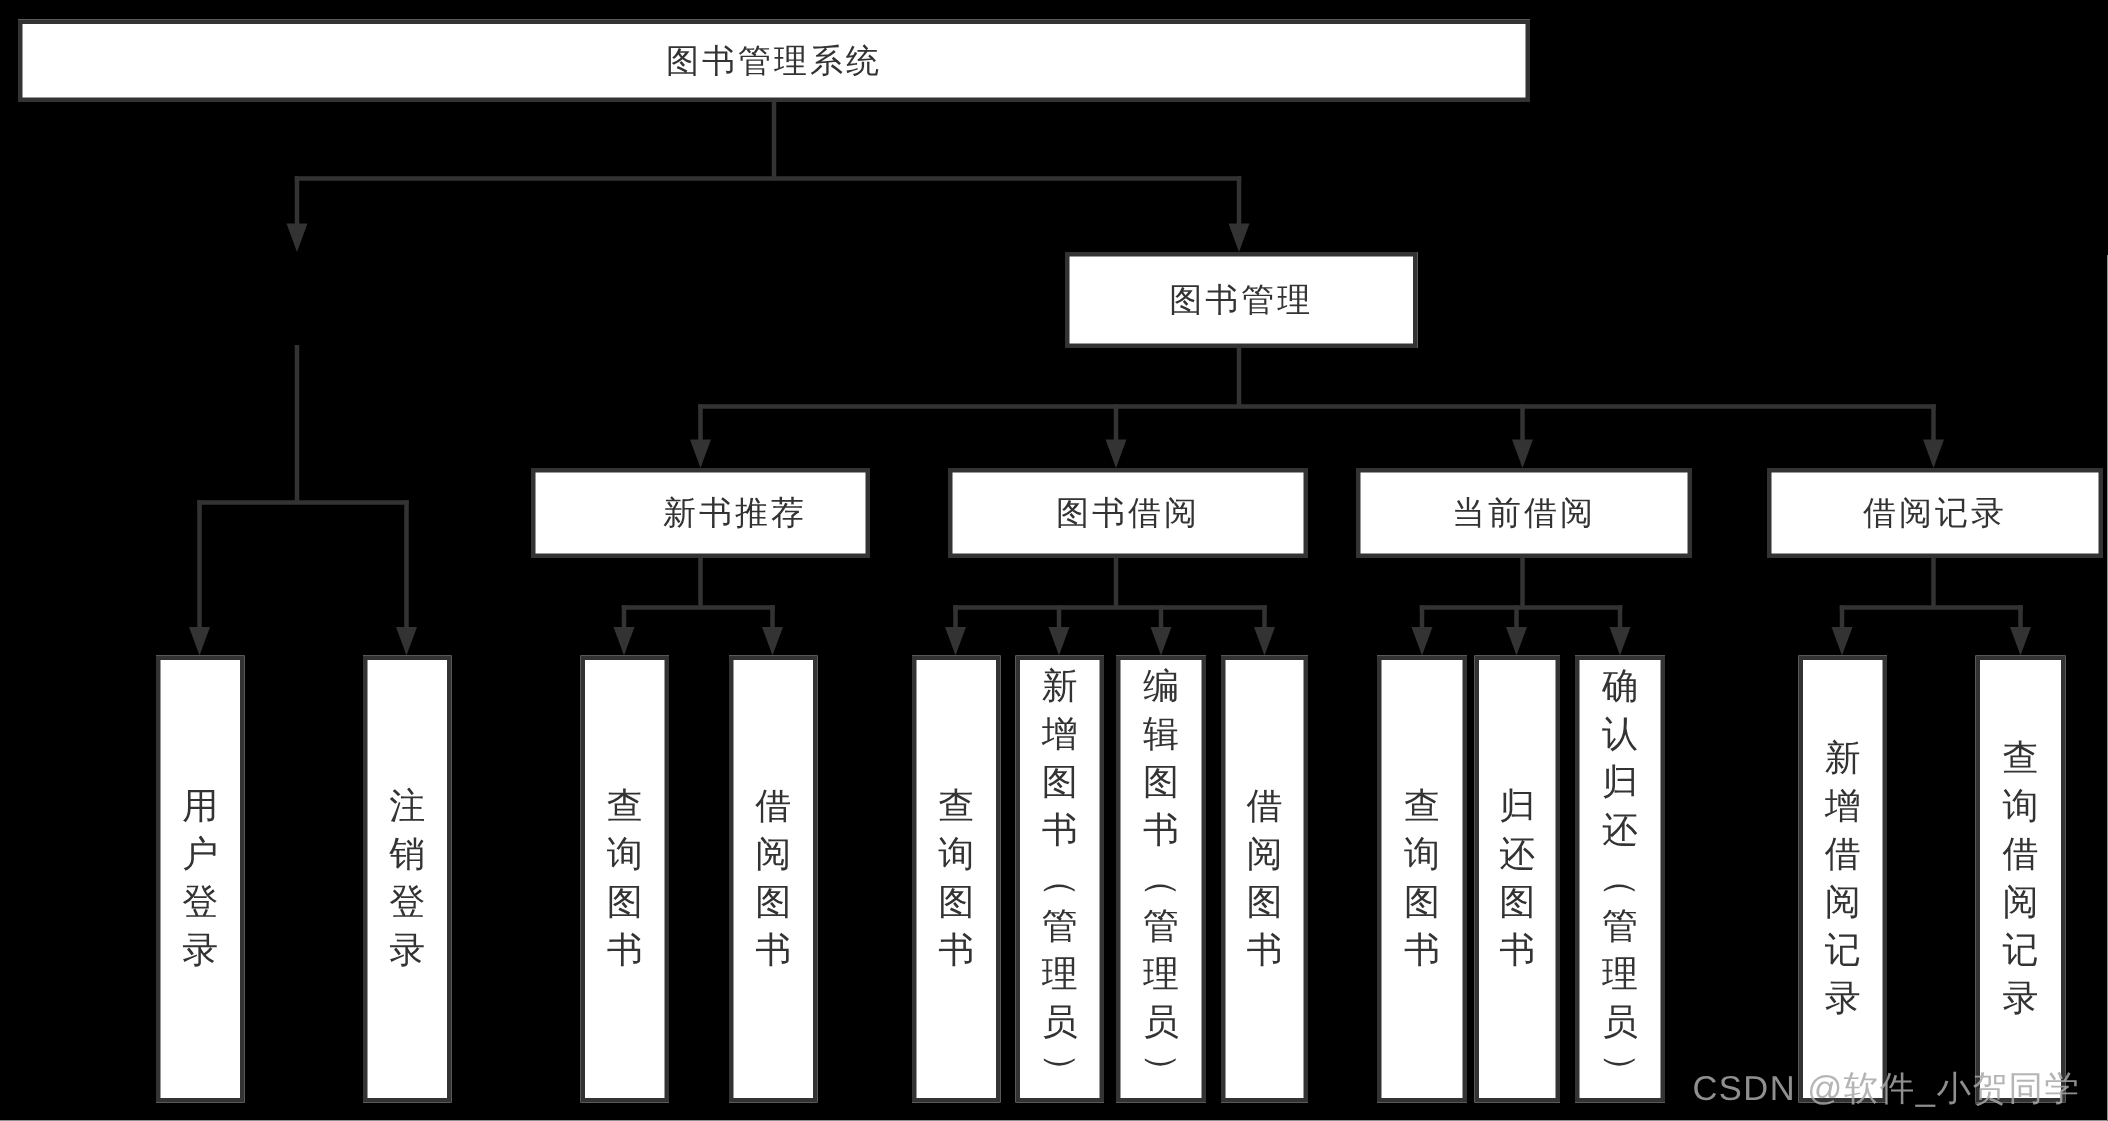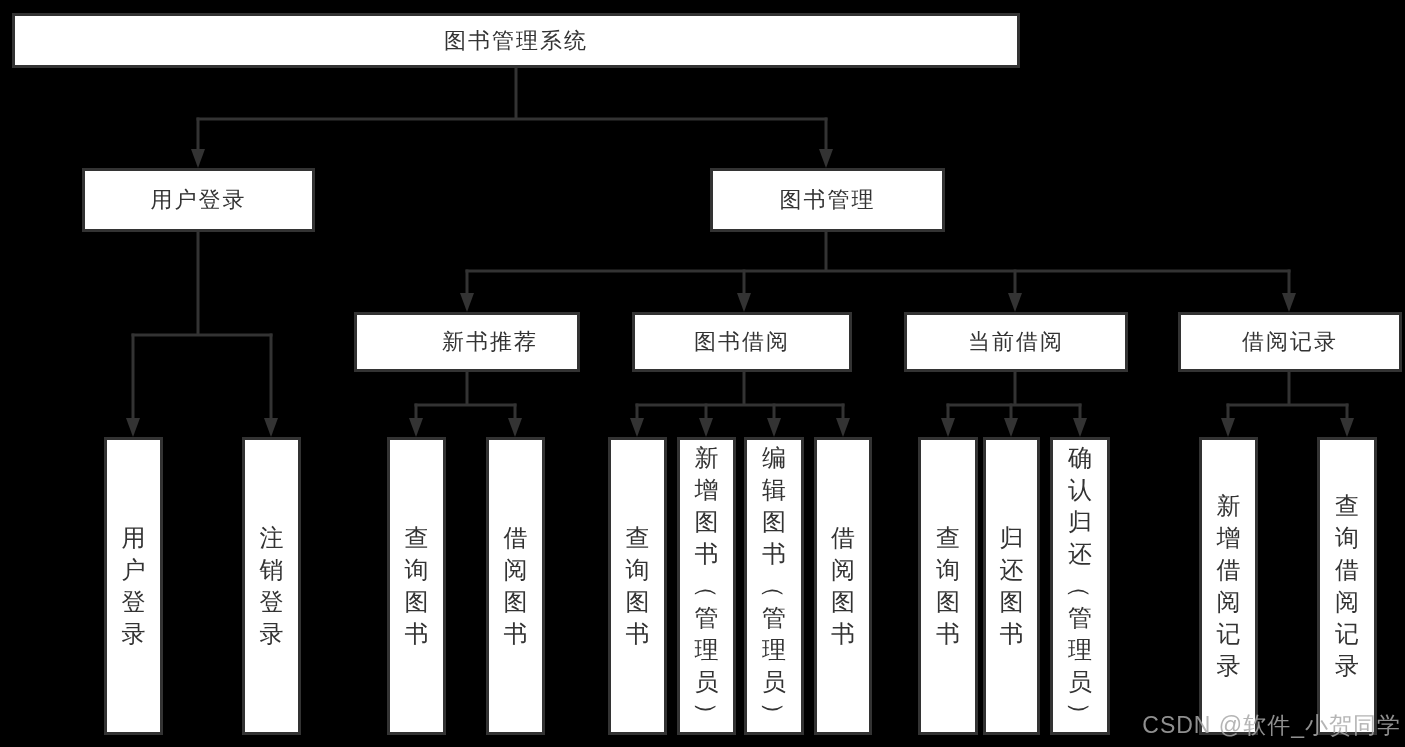--- a/index.html
+++ b/index.html
@@ -21,21 +21,21 @@
   }
   .hnode{font-size:22px;letter-spacing:2px;}
   .vnode{flex-direction:column;}
   .vtext{display:block;}
   .vchar{
     display:block;height:32px;line-height:32px;
     font-size:24px;text-align:center;
   }
   .vchar.rot{transform:rotate(90deg);}
   .watermark{
-    position:absolute;right:4px;bottom:6px;
+    position:absolute;right:18px;bottom:6px;
     font-size:23px;letter-spacing:1px;
     color:rgba(168,168,168,0.85);
     white-space:nowrap;
     margin-left:46px;
   }
 </style>
 </head>
 <body>
 
 <div class="stage">
@@ -92,31 +92,28 @@
       <line x1="1228" y1="403.5" x2="1228" y2="420" stroke="#333333" stroke-width="3"></line>
       <polygon points="1221,418 1235,418 1228,437" fill="#333333"></polygon>
       <line x1="1347" y1="403.5" x2="1347" y2="420" stroke="#333333" stroke-width="3"></line>
       <polygon points="1340,418 1354,418 1347,437" fill="#333333"></polygon>
     </svg>
 
   <div class="node hnode" style="left:12px;top:13px;width:1008px;height:55px;">
     <span>图书管理系统</span>
   </div>
 
-  <div class="node hnode" style="left:82px;top:168px;width:233px;height:64px;">
-    <span>用户登录</span>
-  </div>
   <div class="node hnode" style="left:710px;top:168px;width:235px;height:64px;">
     <span>图书管理</span>
   </div>
 
   <div class="node hnode" style="left:354px;top:312px;width:226px;height:60px;padding-left:46px;">
     <span>新书推荐</span>
   </div>
-  <div class="node hnode" style="left:632px;top:312px;width:220px;height:60px;">
+  <div class="node hnode" style="left:632px;top:312px;width:240px;height:60px;">
     <span>图书借阅</span>
   </div>
   <div class="node hnode" style="left:1178px;top:312px;width:224px;height:60px;">
     <span>借阅记录</span>
   </div>
   <div class="node hnode" style="left:904px;top:312px;width:224px;height:60px;">
     <span>当前借阅</span>
   </div>
 
   <div class="node vnode" style="left:104px;top:437px;width:59px;height:298px;">

